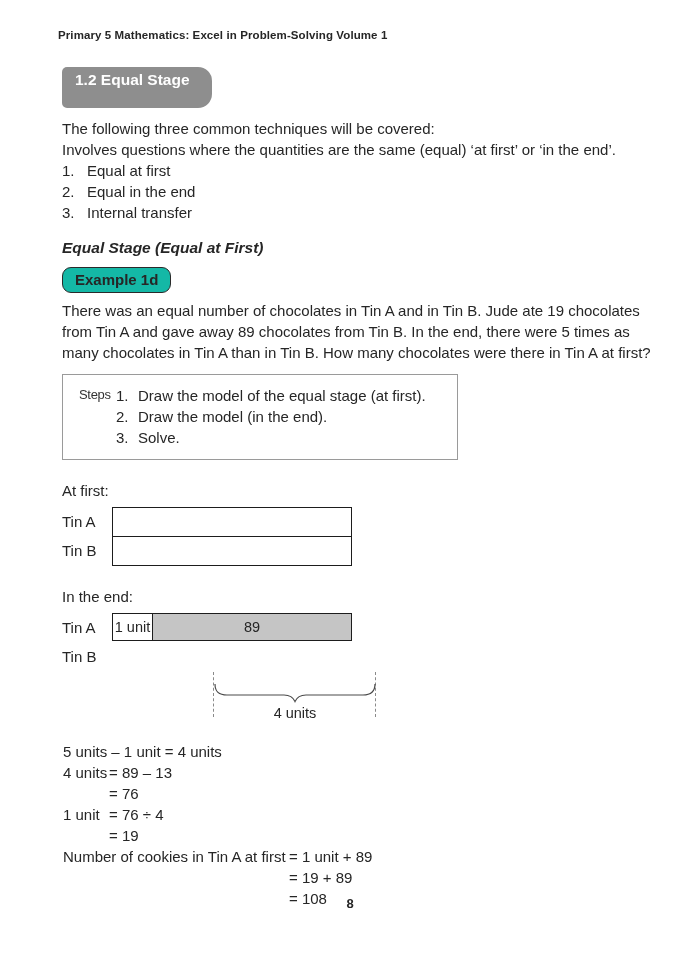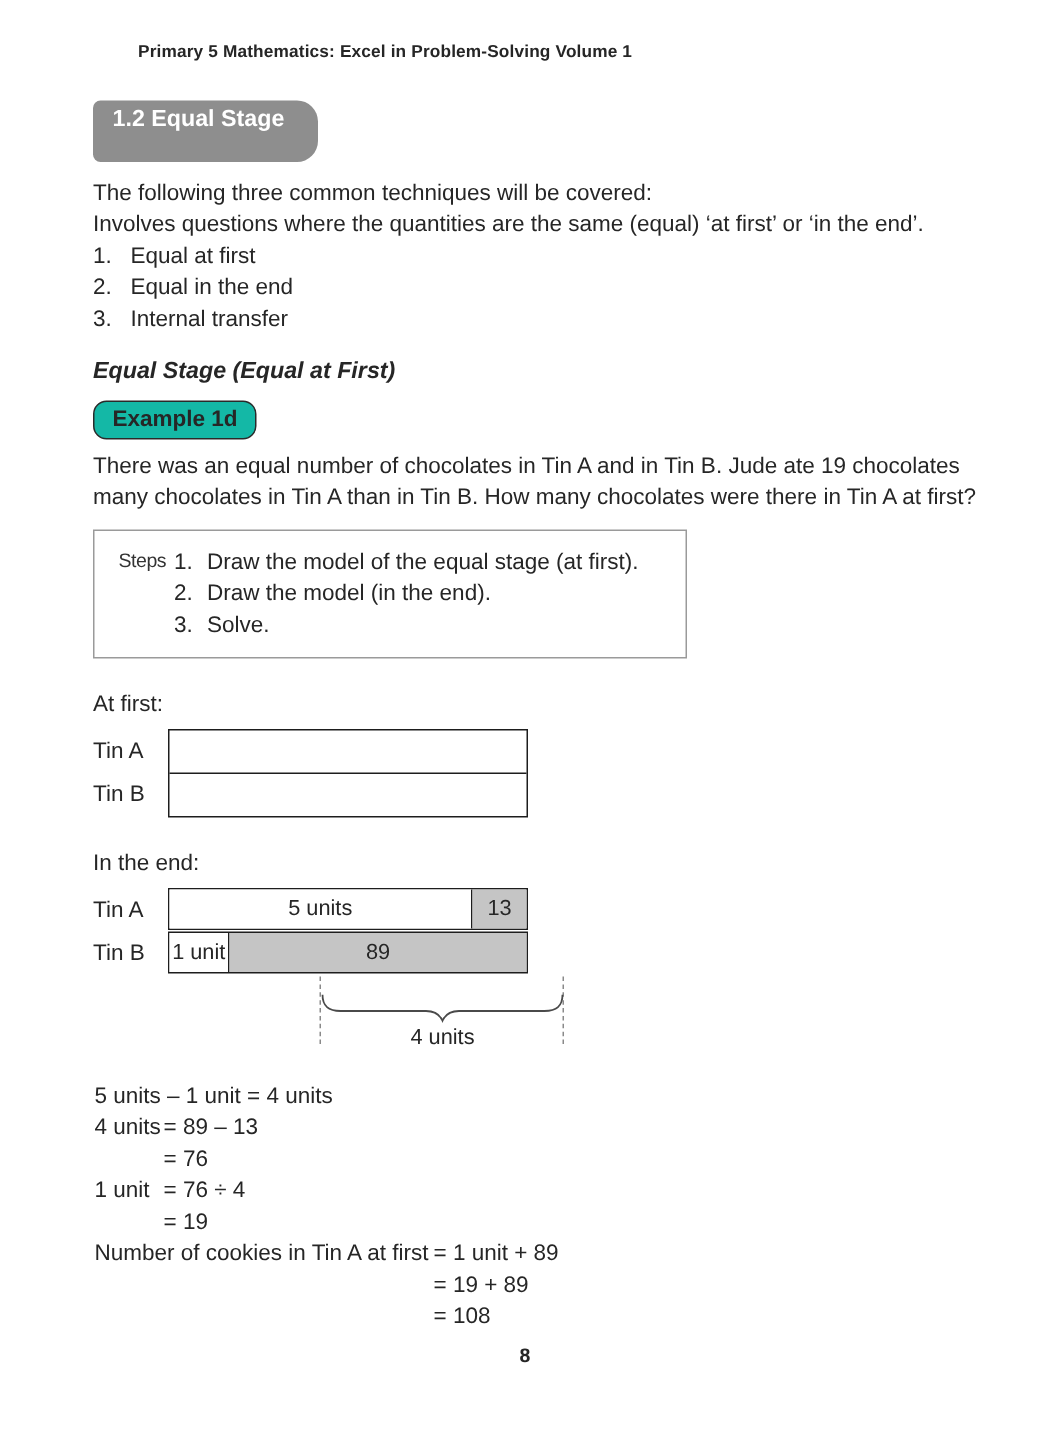--- a/index.html
+++ b/index.html
@@ -6,21 +6,21 @@
   body {
     width: 700px; height: 960px;
     background: #ffffff;
     font-family: "Liberation Sans", sans-serif;
     color: #262626;
     overflow: hidden;
   }
   .page { position: relative; width: 700px; height: 960px; }
 
   .running-header {
-    padding: 29px 0 0 92px;
+    padding: 29px 0 0 58px;
     font-size: 11.5px; font-weight: bold; letter-spacing: 0.1px;
   }
 
   .section-badge {
     margin: 26px 0 0 62px;
     display: inline-block;
     background: var(--badge-gray, #8e8e8e);
     color: #ffffff;
     font-size: 15.5px; font-weight: bold;
     line-height: 25px; height: 41px;
@@ -150,20 +150,21 @@
   </div>
 
   <div class="sub-heading">Equal Stage (Equal at First)</div>
 
   <div>
     <span class="example-badge">Example 1d</span>
   </div>
 
   <div class="problem">
     <div>There was an equal number of chocolates in Tin A and in Tin B. Jude ate 19 chocolates</div>
+    <div>from Tin A and gave away 89 chocolates from Tin B. In the end, there were 5 times as</div>
     <div>many chocolates in Tin A than in Tin B. How many chocolates were there in Tin A at first?</div>
   </div>
 
   <div class="steps-box">
     <div class="steps-label">Steps</div>
     <div class="steps-items">
       <div class="li">
         <span class="li-num">1.</span>
         <span>Draw the model of the equal stage (at first).</span>
       </div>
@@ -192,24 +193,20 @@
   </div>
 
   <div class="caption">In the end:</div>
 
   <div class="model2">
     <div class="model-labels">
       <div class="lab">Tin A</div>
       <div class="lab">Tin B</div>
     </div>
     <div class="bars">
-      <div class="bar">
-        <div class="seg white first ta-s1">5 units</div>
-        <div class="seg gray ta-s2">13</div>
-      </div>
       <div class="bar">
         <div class="seg white first tb-s1">1 unit</div>
         <div class="seg gray tb-s2">89</div>
       </div>
     </div>
   </div>
 
   <div class="brace-zone">
     <div class="dash left"></div>
     <div class="dash right"></div>

